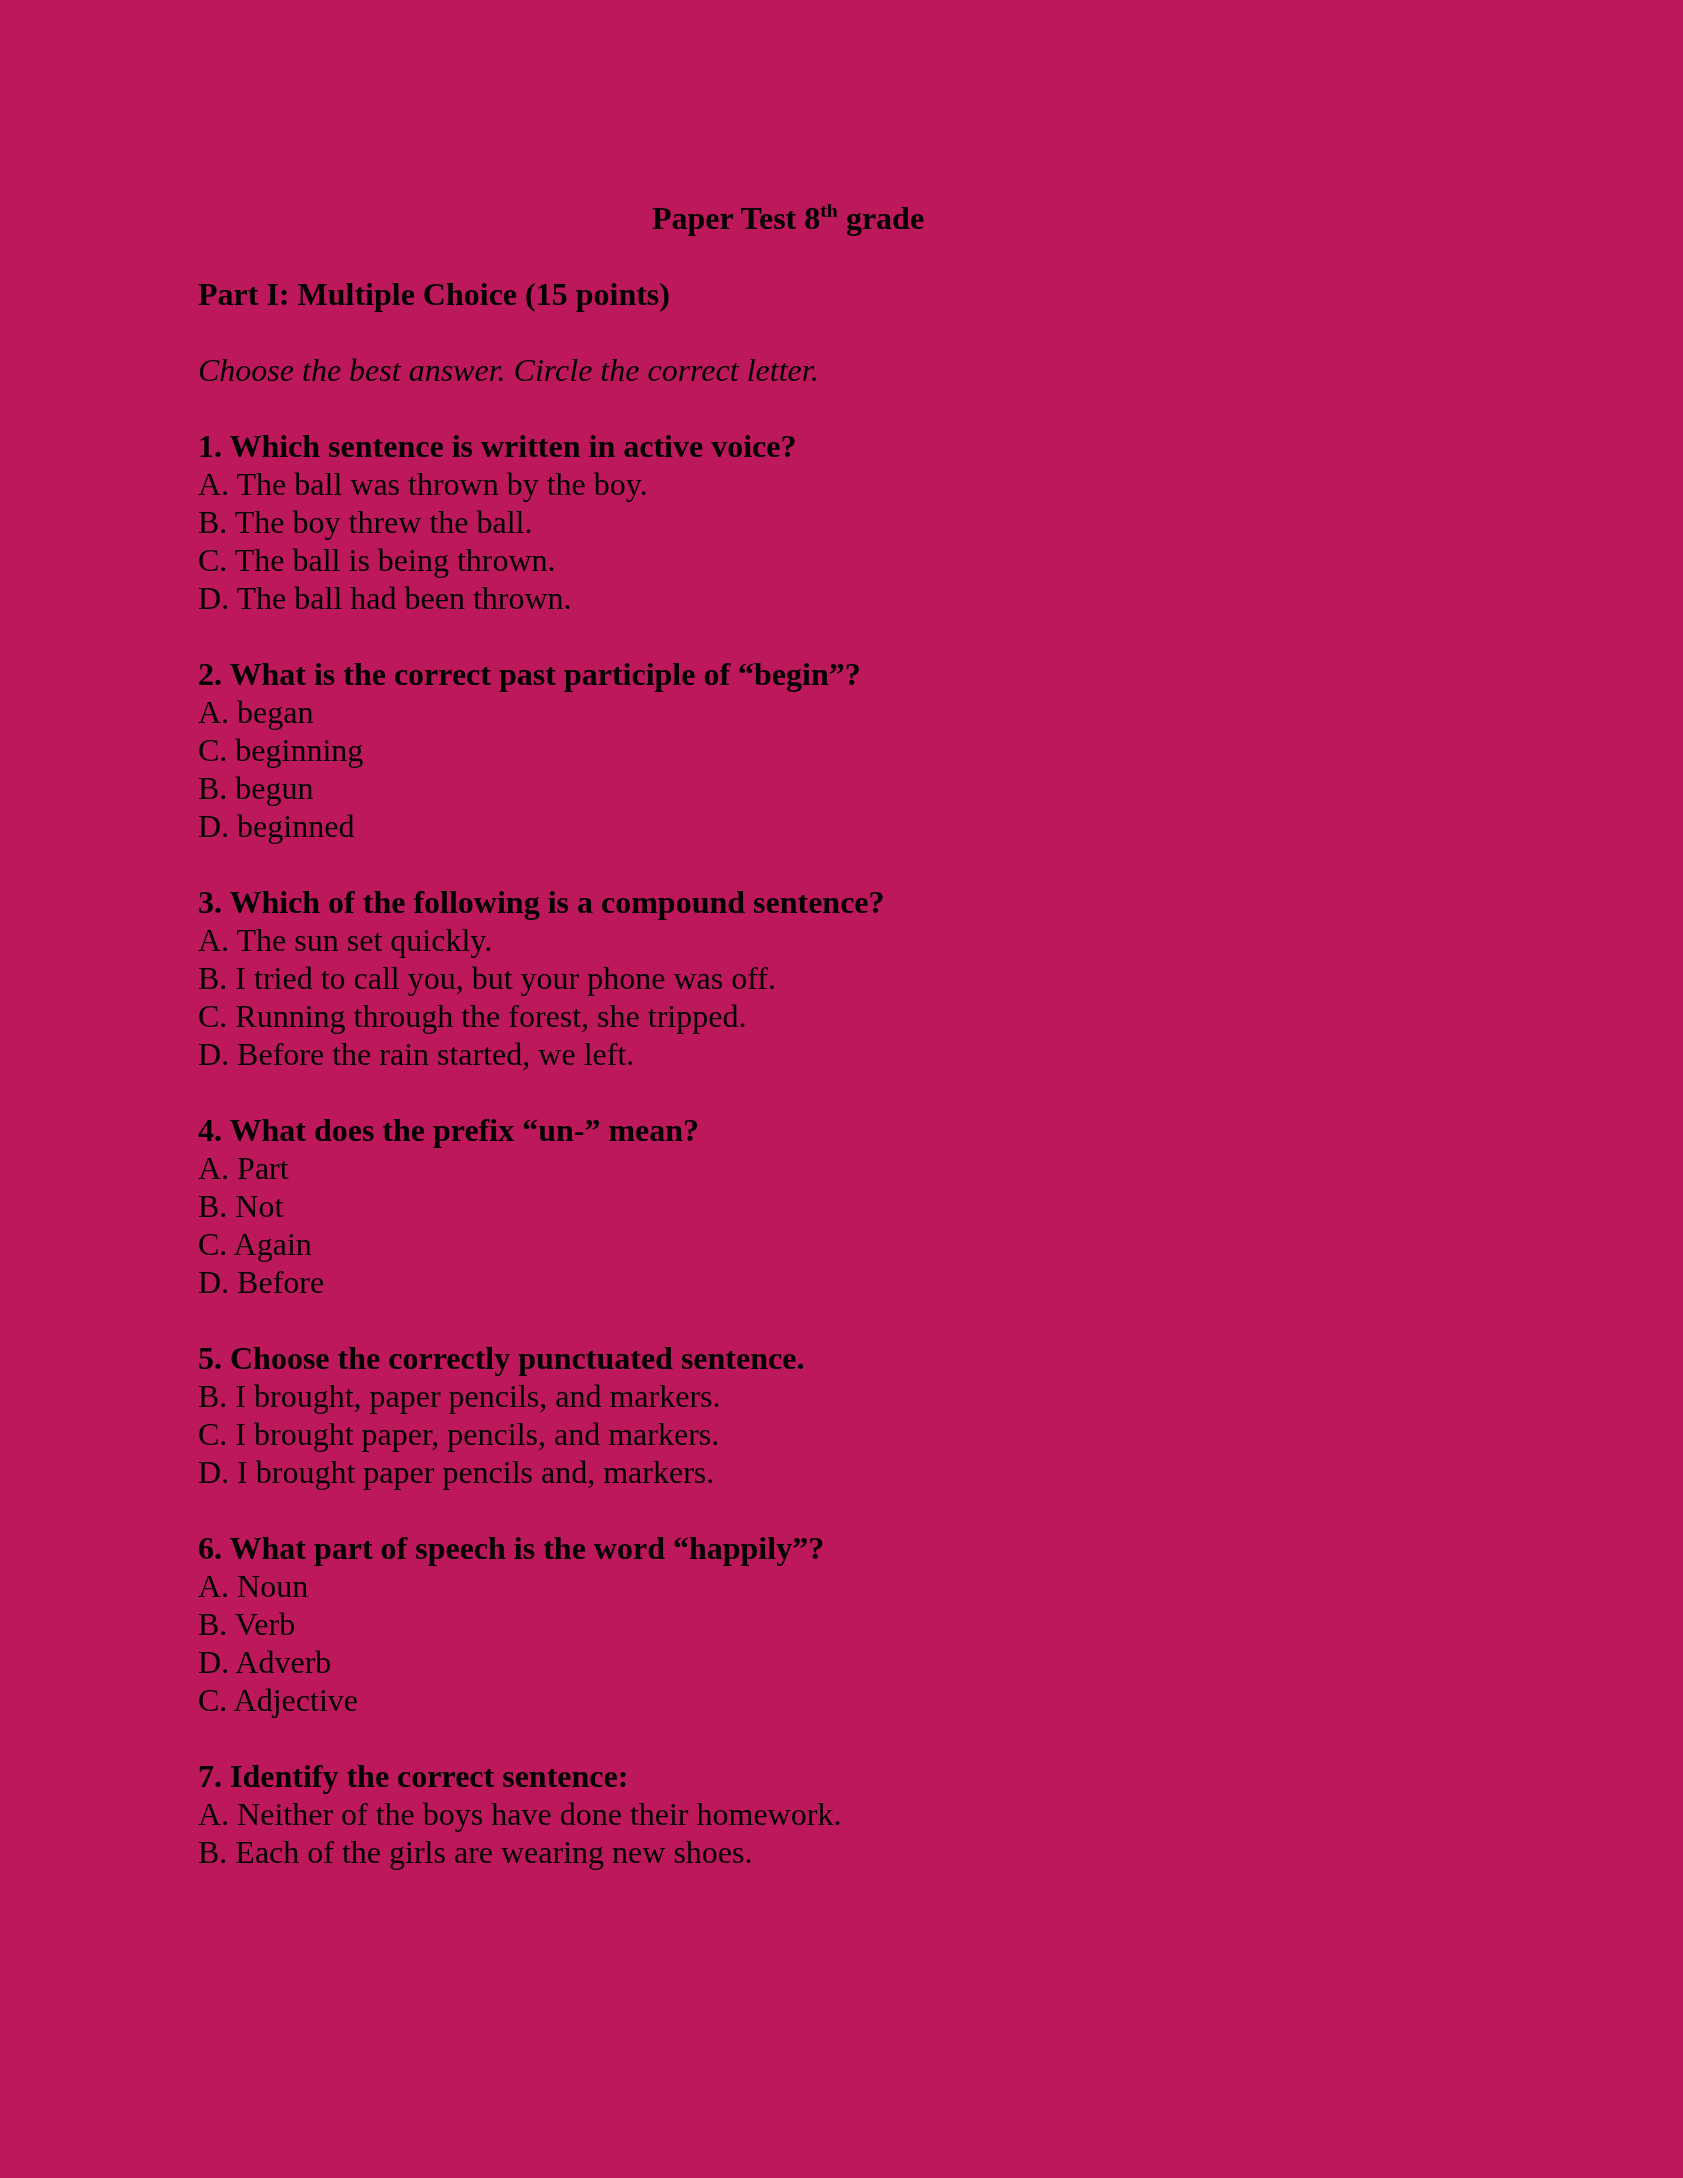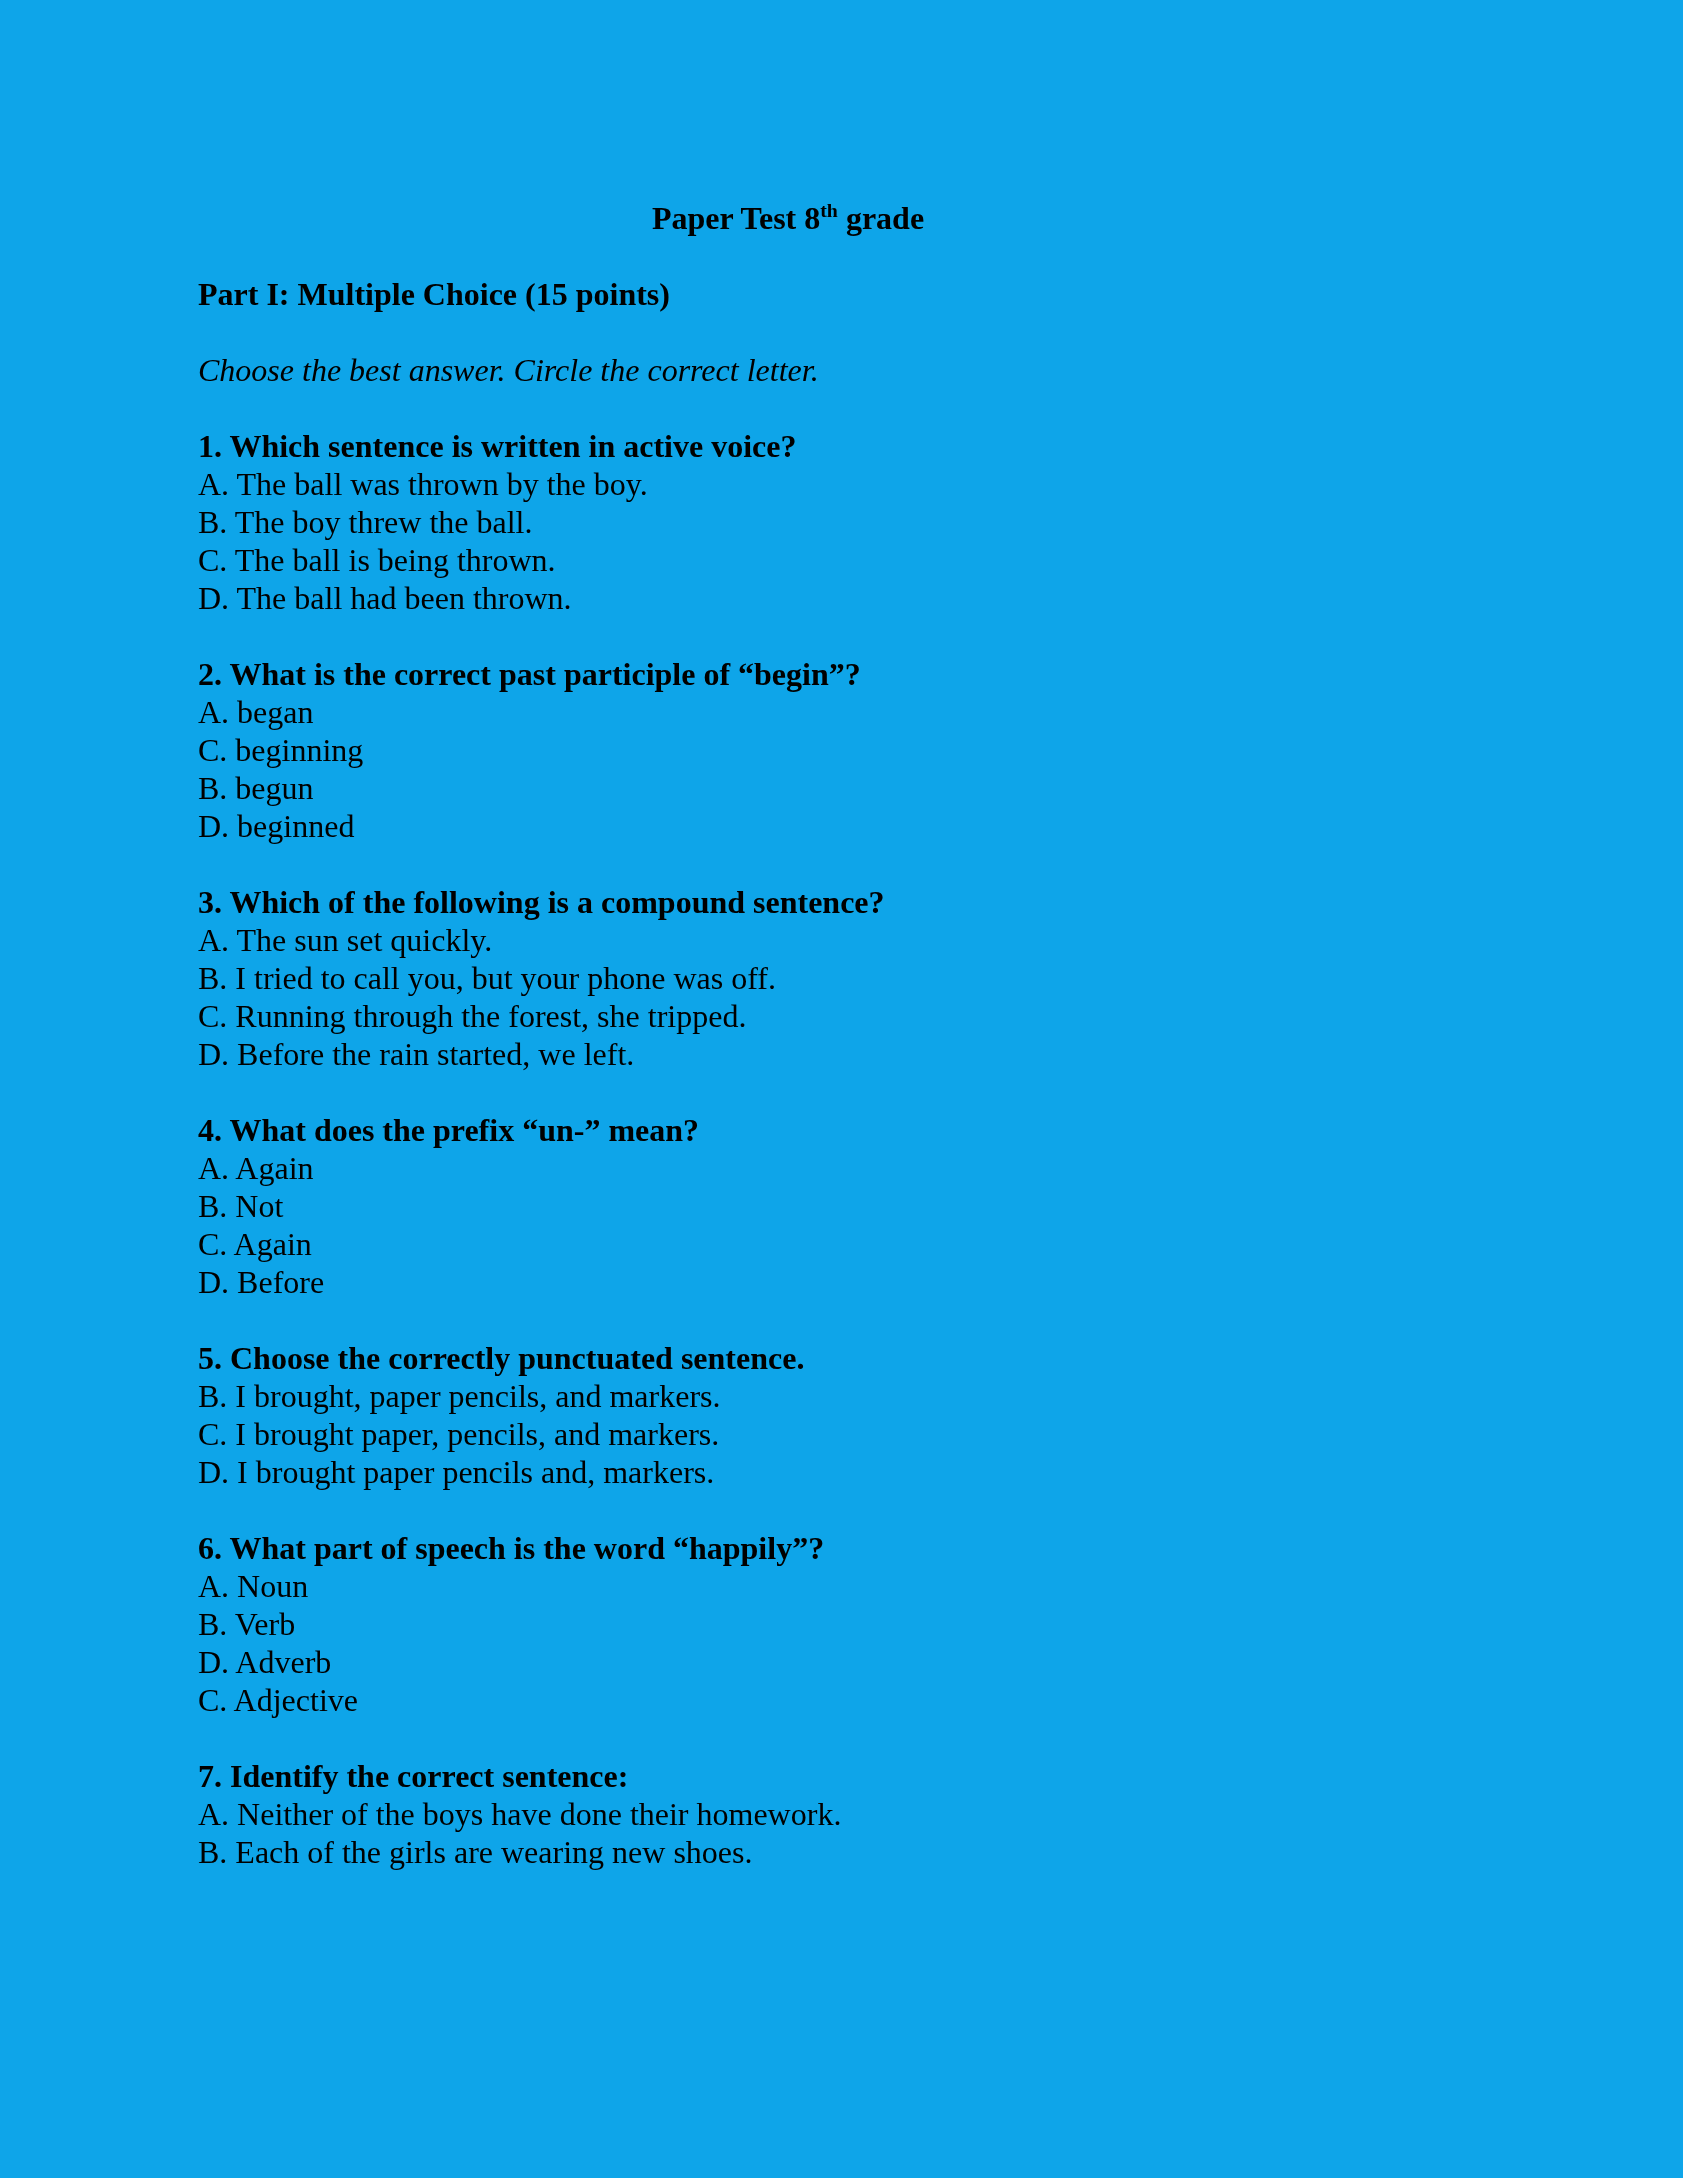--- a/index.html
+++ b/index.html
@@ -1,20 +1,20 @@
 <!DOCTYPE html>
 <html><head>
 <meta charset="utf-8">
 <style>
   html, body { margin: 0; padding: 0; }
   .page {
     position: relative;
     width: 1683px;
     height: 2178px;
-    background: #0ea5e9;
+    background: #be185d;
     color: #000000;
     font-family: "Liberation Serif", serif;
     font-size: 32px;
     line-height: 38px;
     overflow: hidden;
   }
   .content {
     position: absolute;
     top: 199px;
     left: 198px;
@@ -73,21 +73,21 @@
     <div class="qblock">
       <div class="q-prompt">3. Which of the following is a compound sentence?</div>
       <div class="q-option">A. The sun set quickly.</div>
       <div class="q-option">B. I tried to call you, but your phone was off.</div>
       <div class="q-option">C. Running through the forest, she tripped.</div>
       <div class="q-option">D. Before the rain started, we left.</div>
     </div>
 
     <div class="qblock">
       <div class="q-prompt">4. What does the prefix “un-” mean?</div>
-      <div class="q-option">A. Again</div>
+      <div class="q-option">A. Part</div>
       <div class="q-option">B. Not</div>
       <div class="q-option">C. Again</div>
       <div class="q-option">D. Before</div>
     </div>
 
     <div class="qblock">
       <div class="q-prompt">5. Choose the correctly punctuated sentence.</div>
       <div class="q-option">B. I brought, paper pencils, and markers.</div>
       <div class="q-option">C. I brought paper, pencils, and markers.</div>
       <div class="q-option">D. I brought paper pencils and, markers.</div>

